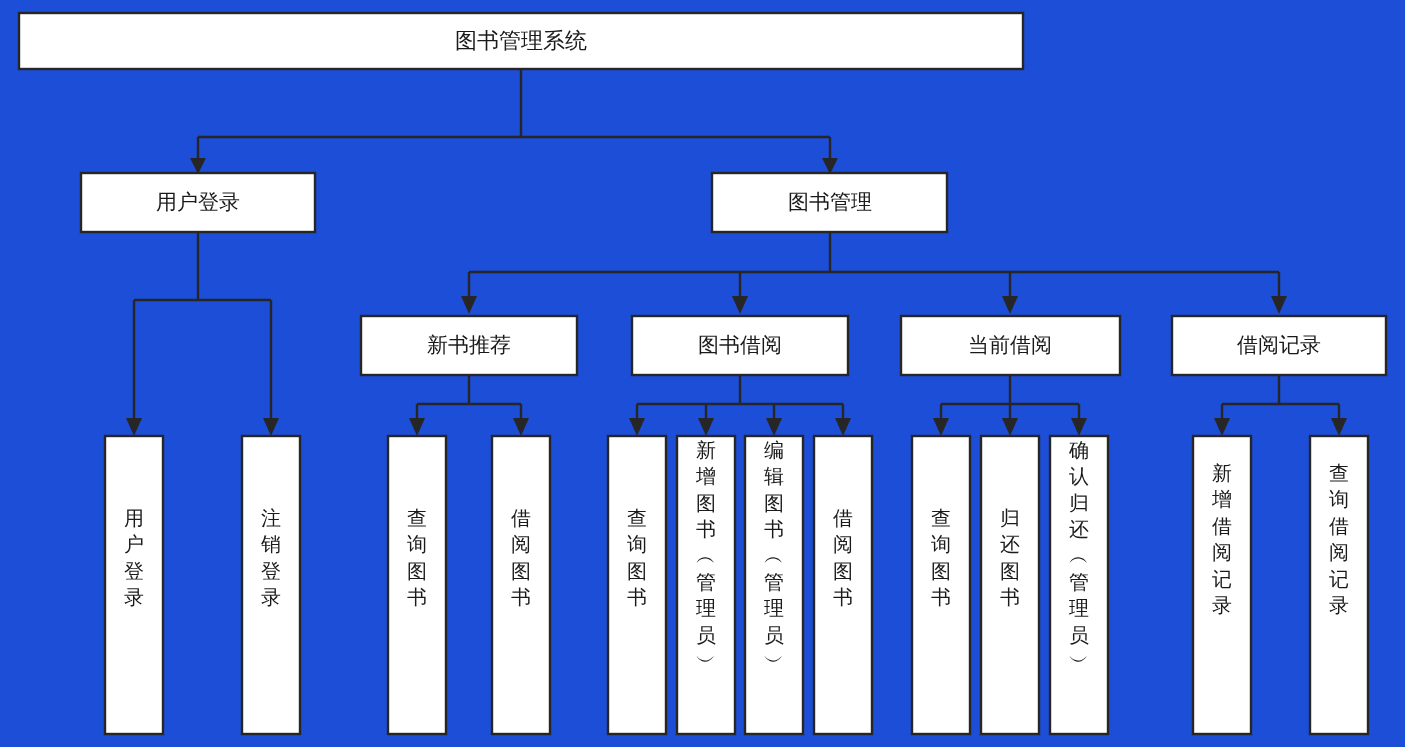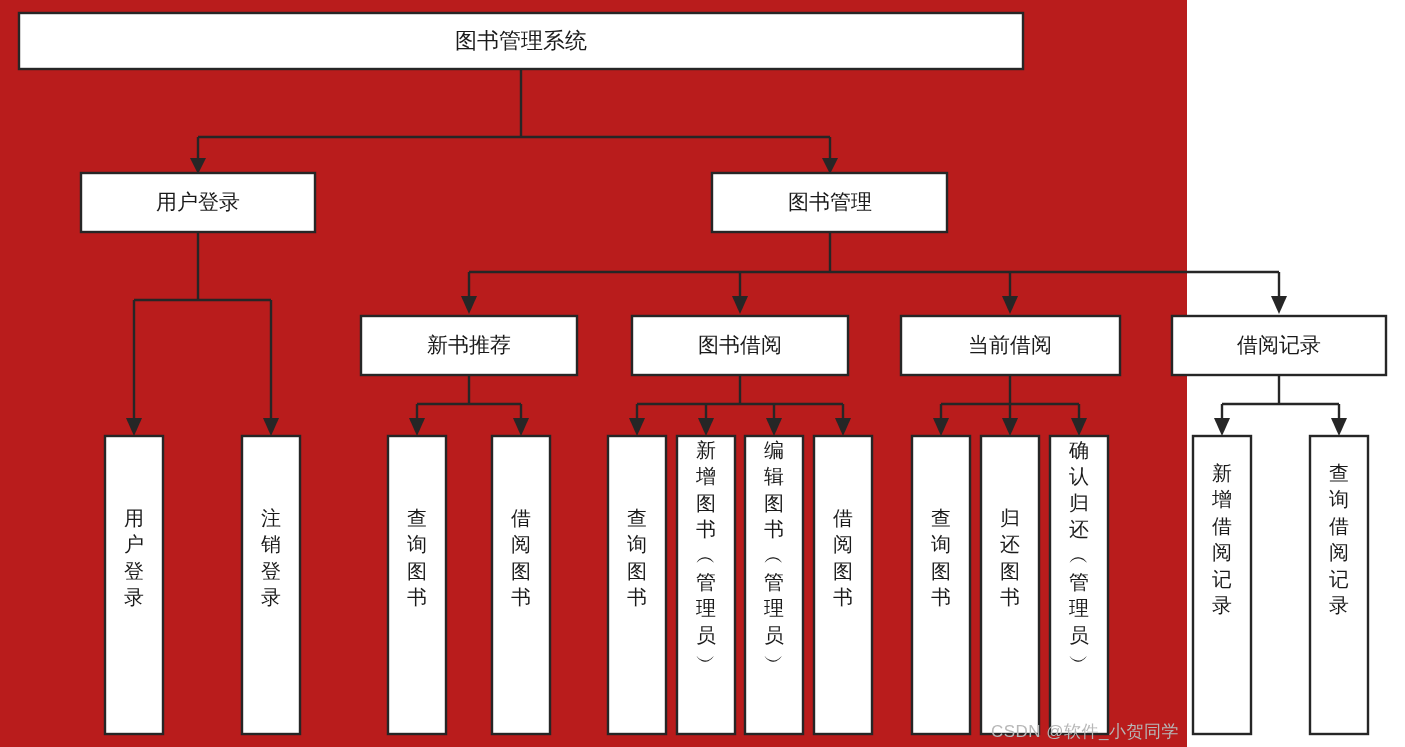--- a/index.html
+++ b/index.html
@@ -2,21 +2,21 @@
 <html><head>
 <meta charset="utf-8">
 <title>图书管理系统 功能结构图</title>
 <style>
   html,body{margin:0;padding:0;background:#ffffff;}
   body{
     width:1405px;height:747px;
     font-family:"Liberation Sans","DejaVu Sans",sans-serif;
     overflow:hidden;
   }
-  #diagram-root{position:relative;width:1187px;height:747px;background:#b91c1c;}
+  #diagram-root{position:relative;width:1405px;height:747px;background:#1d4ed8;}
   svg.flow{position:absolute;top:0;left:0;width:1405px;height:747px;display:block;}
 
   .node-rect{fill:#ffffff;stroke:#262626;stroke-width:2.4;}
   .node-label{
     fill:#1a1a1a;
     font-family:"Liberation Sans","DejaVu Sans",sans-serif;
     font-size:21px;
     text-anchor:middle;
     dominant-baseline:middle;
   }
@@ -197,14 +197,13 @@
       <rect class="node-rect" x="1193" y="436" width="58" height="298"></rect>
       <text class="leaf-label" x="1222" y="480"><tspan x="1222" dy="0">新</tspan><tspan x="1222" dy="1.32em">增</tspan><tspan x="1222" dy="1.32em">借</tspan><tspan x="1222" dy="1.32em">阅</tspan><tspan x="1222" dy="1.32em">记</tspan><tspan x="1222" dy="1.32em">录</tspan></text>
     </g>
     <g>
       <rect class="node-rect" x="1310" y="436" width="58" height="298"></rect>
       <text class="leaf-label" x="1339" y="480"><tspan x="1339" dy="0">查</tspan><tspan x="1339" dy="1.32em">询</tspan><tspan x="1339" dy="1.32em">借</tspan><tspan x="1339" dy="1.32em">阅</tspan><tspan x="1339" dy="1.32em">记</tspan><tspan x="1339" dy="1.32em">录</tspan></text>
     </g>
 
   </svg>
 
-  <div class="watermark">CSDN @软件_小贺同学</div>
 </div>
 
 </body></html>

